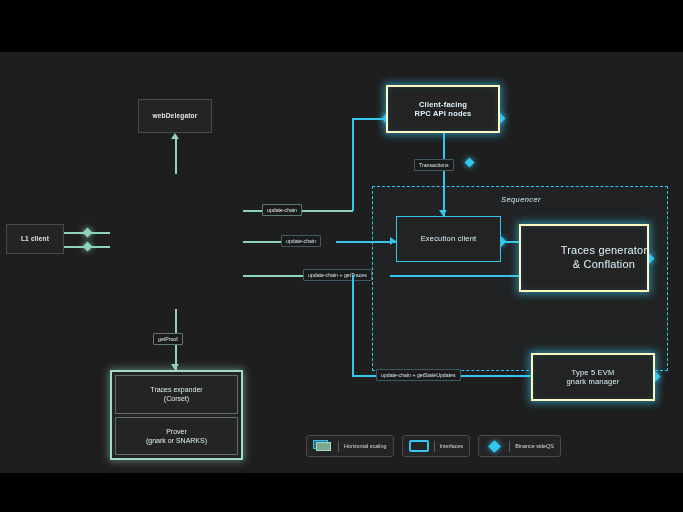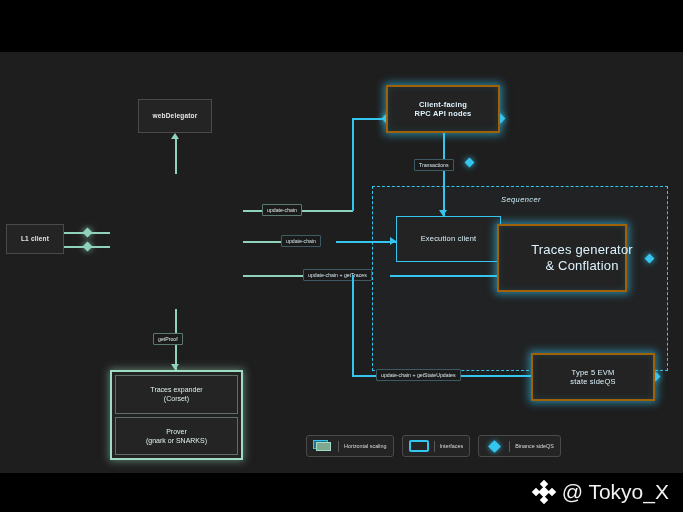--- a/index.html
+++ b/index.html
@@ -16,31 +16,31 @@
           background:#1e1e1e;overflow:hidden;}
 
   
   .node{position:absolute;box-sizing:border-box;display:flex;flex-direction:column;
         align-items:center;justify-content:center;text-align:center;
         background:#232323;color:#e8f4f2;letter-spacing:.2px;}
   .node .ln{display:block;line-height:1.25;white-space:nowrap;}
 
   .mint{border:2px solid #9fdcc4;box-shadow:0 0 7px 1px rgba(159,220,196,.55),
         inset 0 0 6px rgba(159,220,196,.12);color:#dff2ea;}
-  .cyan{border:2px solid #a16207;box-shadow:0 0 8px 2px rgba(53,198,240,.6),
+  .cyan{border:2px solid #fef9c3;box-shadow:0 0 8px 2px rgba(53,198,240,.6),
         inset 0 0 7px rgba(53,198,240,.14);color:#ddf3fc;}
   .plain{border:1px solid #4a4a4a;background:#242424;color:#e6e6e6;}
 
   
   #n-webdelegator{left:138px;top:47px;width:74px;height:34px;font-size:6.5px;font-weight:bold;}
   #n-coordinator{left:110px;top:122px;width:133px;height:135px;font-size:7.5px;}
   #n-l1client{left:6px;top:172px;width:58px;height:30px;font-size:6.5px;font-weight:bold;}
   #n-rpc{left:386px;top:33px;width:114px;height:48px;font-size:7.5px;font-weight:bold;}
   #n-exec{left:396px;top:164px;width:105px;height:46px;font-size:7.5px;}
-  #n-traces-gen{left:497px;top:172px;width:130px;height:68px;font-size:13px;padding-left:40px;}
+  #n-traces-gen{left:519px;top:172px;width:130px;height:68px;font-size:11px;padding-left:40px;}
   #n-statemgr{left:531px;top:301px;width:124px;height:48px;font-size:7.5px;}
 
   
   #grp-prover{position:absolute;left:110px;top:318px;width:133px;height:90px;
               border:2px solid #9fdcc4;box-sizing:border-box;
               box-shadow:0 0 8px 1px rgba(159,220,196,.5);background:#232323;
               display:flex;flex-direction:column;padding:3px;gap:3px;}
   #grp-prover .sub{flex:1;box-sizing:border-box;border:1px solid #5d6f68;background:#242424;
                    display:flex;flex-direction:column;align-items:center;justify-content:center;
                    color:#dff2ea;font-size:7px;text-align:center;}
@@ -177,21 +177,21 @@
       <span class="ln">Execution client</span>
     </div>
 
     <div class="node cyan" id="n-traces-gen">
       <span class="ln">Traces generator</span>
       <span class="ln">&amp; Conflation</span>
     </div>
 
     <div class="node cyan" id="n-statemgr">
       <span class="ln">Type 5 EVM</span>
-      <span class="ln">state sideQS</span>
+      <span class="ln">gnark manager</span>
     </div>
 
     <div id="grp-prover">
       <div class="sub">
         <span class="ln">Traces expander</span>
         <span class="ln">(Corset)</span>
       </div>
       <div class="sub">
         <span class="ln">Prover</span>
         <span class="ln">(gnark or SNARKS)</span>
@@ -220,24 +220,14 @@
         <span class="sep"></span>
         <span class="lbl">Binance sideQS</span>
       </div>
 
     </div>
 
   </div>
 
   <div class="bar" id="bar-bottom"></div>
 
-  <div id="watermark">
-    <span id="wm-logo">
-      <i class="c0"></i>
-        <i class="c1"></i>
-        <i class="c2"></i>
-        <i class="c3"></i>
-        <i class="c4"></i>
-    </span>
-    <span>@ Tokyo_X</span>
-  </div>
 
 </div>
 
 </body></html>

